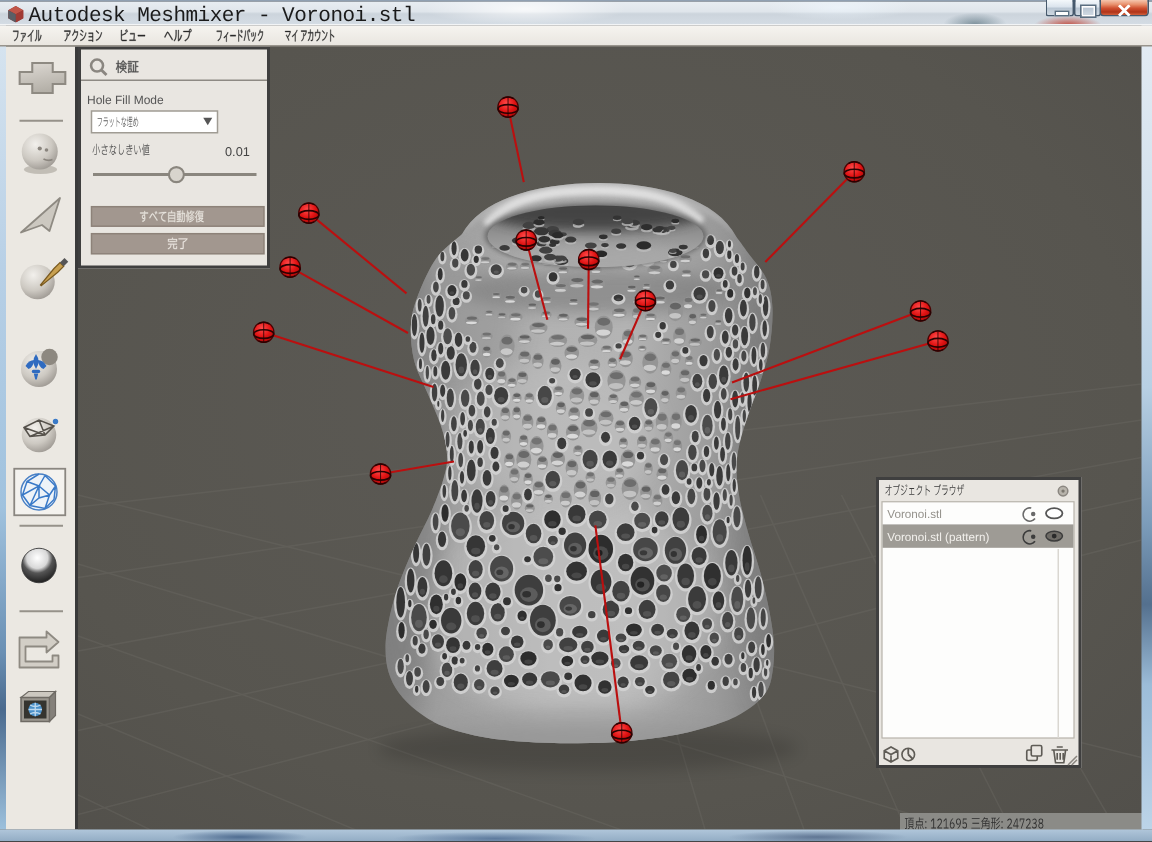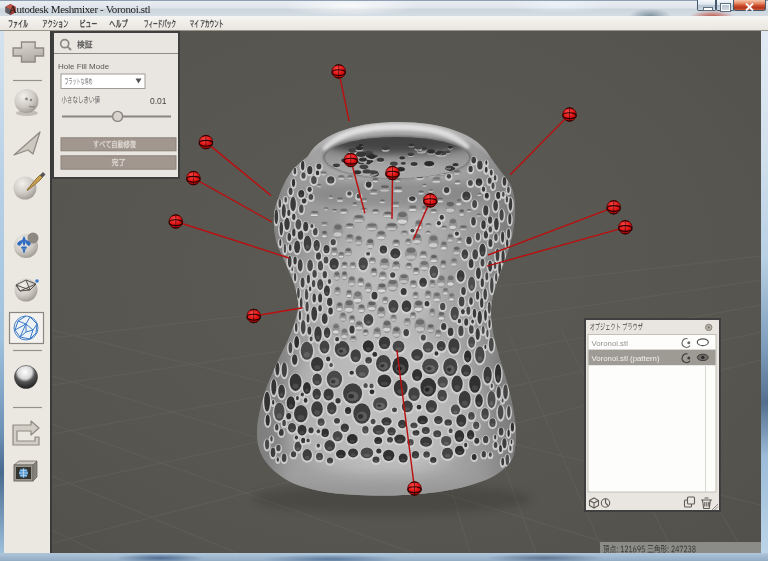--- a/index.html
+++ b/index.html
@@ -1717,21 +1717,21 @@
         <path d="M1.0 -6.6H8.4V-6.0Q7.9 -5.0 7.0 -4.0Q6.0 -3.1 4.9 -2.3Q5.7 -1.4 6.5 -0.5L6.0 -0.1Q4.3 -2.1 2.4 -3.7L2.9 -4.2Q3.7 -3.5 4.4 -2.8Q5.5 -3.5 6.3 -4.3Q7.1 -5.1 7.6 -6.0H1.0Z M17.7 -6.9Q16.6 -5.7 15.1 -4.7V0.3H14.4V-4.3Q12.7 -3.3 10.7 -2.6L10.4 -3.2Q12.4 -3.9 14.2 -5.0Q16.0 -6.0 17.3 -7.4Z M27.0 -3.7Q28.0 -4.2 28.6 -4.8Q29.3 -5.5 29.6 -6.2H22.9V-6.9H30.3V-6.2Q30.0 -5.3 29.2 -4.5Q28.5 -3.7 27.4 -3.2ZM23.4 -0.4Q24.3 -0.8 24.9 -1.2Q25.4 -1.7 25.7 -2.3Q26.0 -2.9 26.0 -3.8V-5.1H26.6V-3.8Q26.6 -2.7 26.3 -2.0Q26.0 -1.3 25.4 -0.8Q24.7 -0.2 23.7 0.2Z M39.3 -5.8V-5.2Q39.3 -2.6 39.1 -1.3Q39.0 -0.6 38.6 -0.3Q38.2 -0.0 37.4 -0.0H36.3L36.2 -0.7H37.3Q37.9 -0.7 38.1 -0.8Q38.4 -1.0 38.5 -1.5Q38.6 -2.1 38.6 -3.0Q38.6 -4.0 38.6 -4.9V-5.1H35.8Q35.7 -3.3 34.9 -2.0Q34.2 -0.8 32.7 0.1L32.3 -0.4Q33.7 -1.3 34.4 -2.4Q35.0 -3.5 35.1 -5.1H32.4V-5.8H35.2V-5.9V-7.6H35.8V-5.9V-5.8Z M45.9 -6.0H49.0Q49.0 -4.2 48.5 -3.0Q48.0 -1.8 47.0 -1.0Q45.9 -0.2 44.3 0.2L44.0 -0.4Q45.4 -0.8 46.4 -1.4Q47.3 -2.1 47.7 -3.0Q48.2 -4.0 48.3 -5.4H42.8V-3.2H42.1V-6.0H45.2V-7.6H45.9Z M54.7 -4.8Q53.3 -5.8 51.8 -6.5L52.1 -7.1Q53.7 -6.3 55.1 -5.4ZM51.9 -0.8Q53.5 -1.1 54.7 -1.8Q55.9 -2.4 56.7 -3.4Q57.6 -4.4 58.2 -5.9L58.8 -5.5Q57.8 -3.2 56.2 -1.9Q54.6 -0.6 52.1 -0.1Z M67.8 -2.3Q65.6 -3.4 63.6 -4.1V0.3H62.9V-7.5H63.6V-4.8Q65.9 -4.0 68.1 -2.9Z" fill="#2a2a2a" stroke="#2a2a2a" stroke-width="0.3"></path>
       </g>
     </svg>
     <div style="position:absolute;left:0;top:0;width:768px;height:17px;background:radial-gradient(ellipse 30px 9px at 712px 16px, rgba(190,60,45,.9), rgba(190,60,45,0) 75%),radial-gradient(ellipse 28px 10px at 650px 15px, rgba(60,88,102,.55), rgba(60,88,102,0) 75%),radial-gradient(ellipse 90px 14px at 350px 5px, rgba(255,255,255,.75), rgba(255,255,255,0) 75%),radial-gradient(ellipse 70px 12px at 560px 4px, rgba(240,248,255,.6), rgba(255,255,255,0) 70%),linear-gradient(180deg,#e8edf2 0%,#dfe5eb 45%,#ccd4dc 55%,#d4dce4 100%);border-top:1px solid #90a0b2;border-bottom:1px solid #f2f4f6;box-sizing:border-box;z-index:10"></div>
     <svg style="position:absolute;left:5px;top:4px;z-index:11" width="11" height="11" viewBox="0 0 11 11">
       <path d="M5.5,0 L10.5,2.8 L10.5,8.2 L5.5,11 L0.5,8.2 L0.5,2.8 Z" fill="#8a3030"></path>
       <path d="M5.5,0 L10.5,2.8 L5.5,5.5 L0.5,2.8 Z" fill="#c05548"></path>
       <path d="M5.5,5.5 L10.5,2.8 L10.5,8.2 L5.5,11 Z" fill="#a03a34"></path>
       <path d="M5.5,5.5 L0.5,2.8 L0.5,8.2 L5.5,11 Z" fill="#5a5f66"></path>
     </svg>
-    <div style="position:absolute;left:9px;top:3px;z-index:11;font-family:Liberation Serif, serif;font-size:11px;color:#1a1a1a;letter-spacing:-0.35px">Autodesk Meshmixer - Voronoi.stl</div>
+    <div style="position:absolute;left:19px;top:3px;z-index:11;font-family:Liberation Mono, monospace;font-size:14px;color:#1a1a1a;letter-spacing:-0.35px">Autodesk Meshmixer - Voronoi.stl</div>
     <div style="position:absolute;top:0;height:11px;box-sizing:border-box;border:1px solid #46596c;border-top:none;z-index:12;background:linear-gradient(180deg,#f4f8fb 0%,#dbe4ed 45%,#b9c6d3 55%,#cfd9e2 100%);left:697px;width:19px;border-radius:0 0 2px 2px"></div>
     <div style="position:absolute;top:0;height:11px;box-sizing:border-box;border:1px solid #46596c;border-top:none;z-index:12;background:linear-gradient(180deg,#f4f8fb 0%,#dbe4ed 45%,#b9c6d3 55%,#cfd9e2 100%);left:715.5px;width:18px;border-radius:0 0 2px 2px"></div>
     <div style="position:absolute;top:0;height:11px;box-sizing:border-box;border:1px solid #46596c;border-top:none;z-index:12;left:733px;width:33px;border-radius:0 0 3px 3px;background:linear-gradient(180deg,#f5c6ae 0%,#e8906c 30%,#cf5030 55%,#b03318 80%,#d2603c 100%)"></div>
     <div style="position:absolute;left:702.5px;top:6.5px;width:8px;height:2px;background:#fdfdfd;border:0.5px solid #5a6e80;z-index:13"></div>
     <div style="position:absolute;left:720.5px;top:3.5px;width:7.5px;height:5px;border:1.4px solid #fdfdfd;outline:0.5px solid #5a6e80;z-index:13"></div>
     <svg style="position:absolute;left:745px;top:2.5px;z-index:13" width="9" height="8" viewBox="0 0 9 8">
       <path d="M1,0.5 L8,7.5 M8,0.5 L1,7.5" stroke="#fff" stroke-width="1.9"></path>
     </svg>
     <div style="position:absolute;left:0;top:17px;width:4px;height:536px;z-index:9;background:linear-gradient(180deg,#d8e5f0 0%,#b8d0e6 30%,#a0c2de 60%,#6a90b4 78%,#4a6a8e 85%,#9cc0dc 100%)"></div>
     <div style="position:absolute;left:761px;top:17px;width:7px;height:536px;z-index:9;background:linear-gradient(180deg,#e4ecf4 0%,#d2e0ec 25%,#b8d0e4 45%,#7c9cba 62%,#54708e 72%,#9cbcd8 82%,#bcd4e8 100%)"></div>

